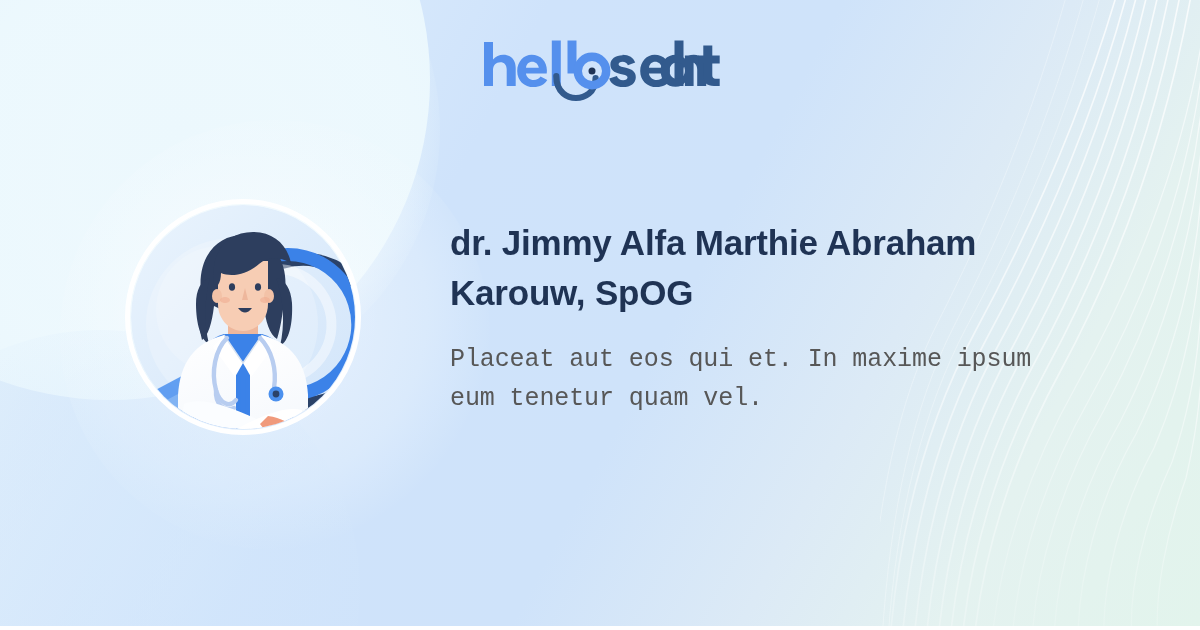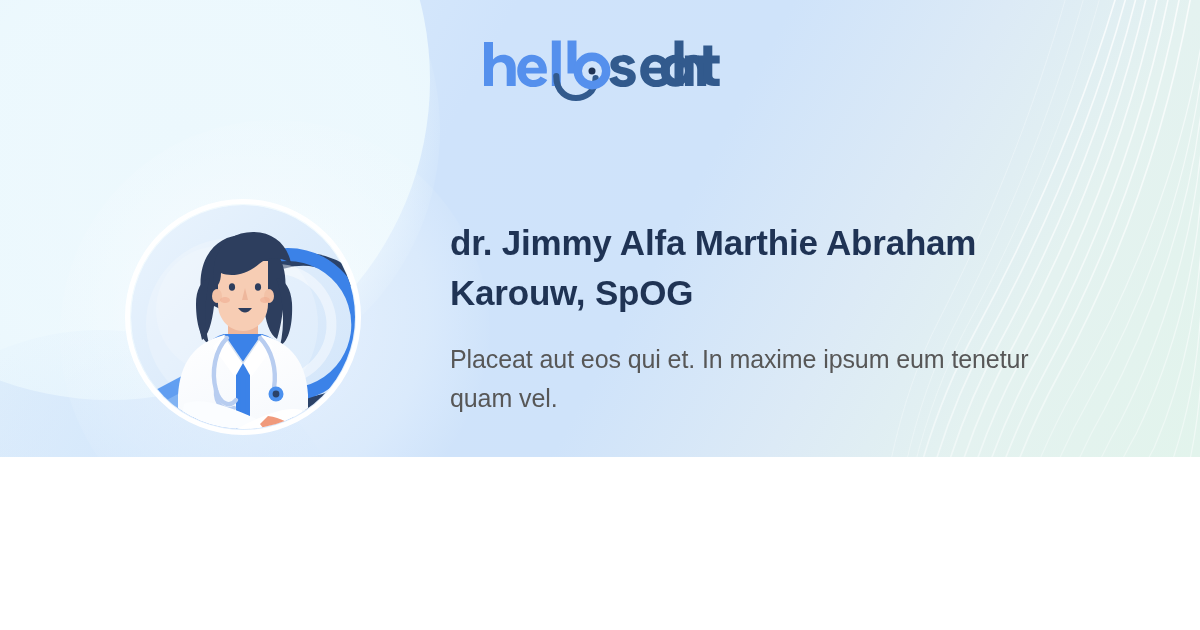--- a/index.html
+++ b/index.html
@@ -7,21 +7,21 @@
     padding: 0;
     background: #ffffff;
   }
   body {
     font-family: "Liberation Sans", sans-serif;
   }
 
   .canvas {
     position: relative;
     width: 1200px;
-    height: 457px;
+    height: 626px;
     overflow: hidden;
     background: linear-gradient(118deg,
         #e8f7fb 0%,
         #dcecfb 16%,
         #cfe3fb 36%,
         #cfe3fa 55%,
         #dceaf6 70%,
         #e4f2f0 83%,
         #e2f4ec 100%);
   }
@@ -104,20 +104,21 @@
     color: #1f3354;
     letter-spacing: -0.2px;
   }
   .doctor-desc {
     margin: 22px 0 0 0;
     font-size: 25px;
     line-height: 39px;
     font-weight: normal;
     color: #575757;
     letter-spacing: -0.1px;
+    font-family: Liberation Mono, monospace;
   }
 </style>
 </head>
 <body>
 
 <div class="canvas">
 
   <div class="blob blob-tl"></div>
   <div class="blob blob-topfade"></div>
   <div class="blob blob-mid"></div>

